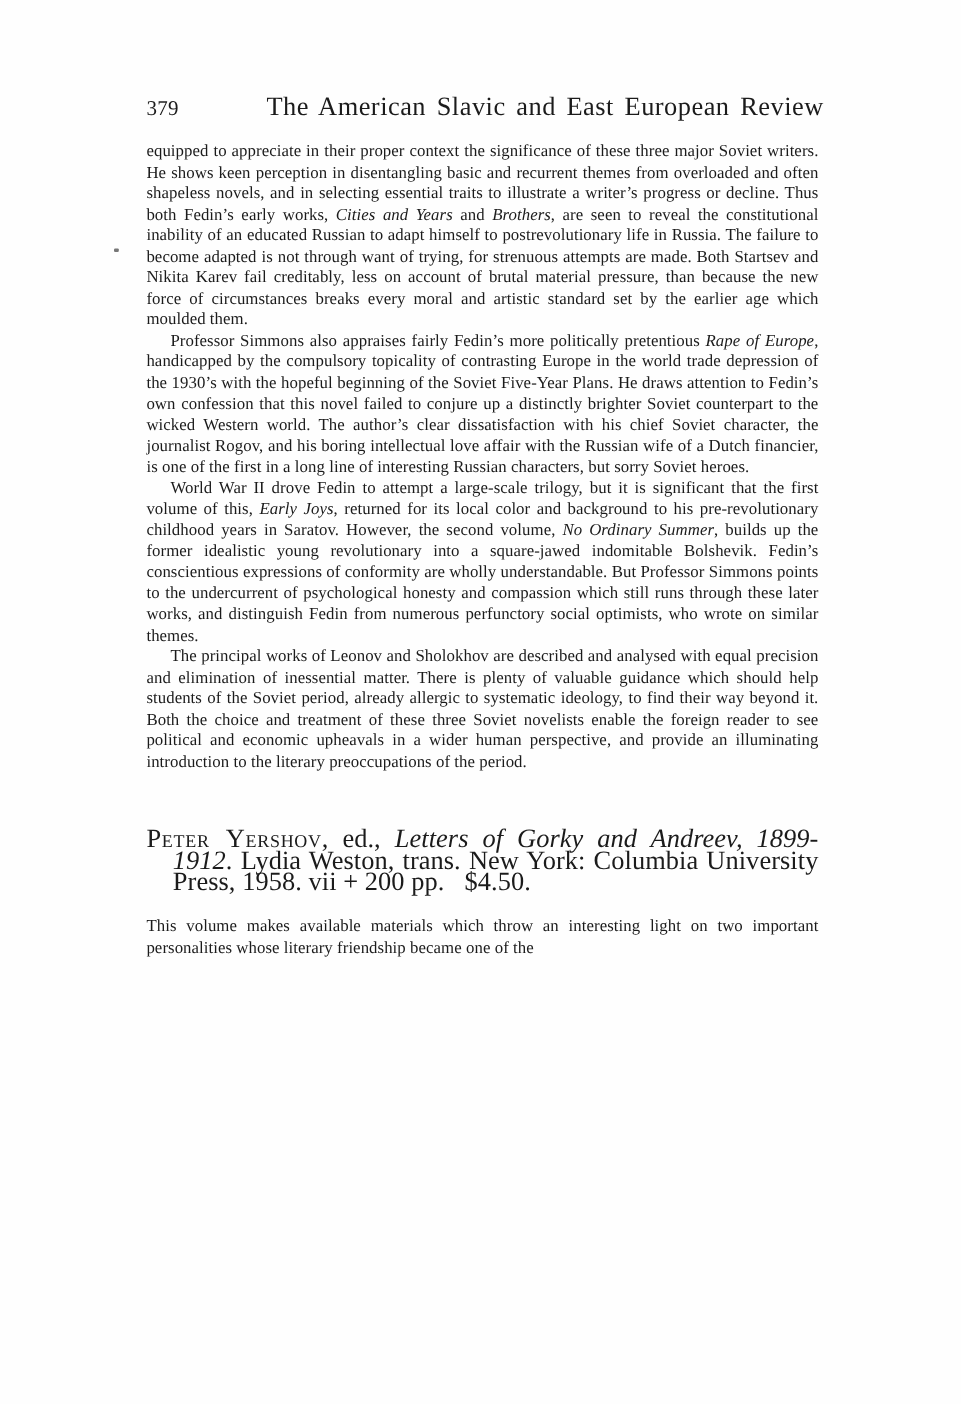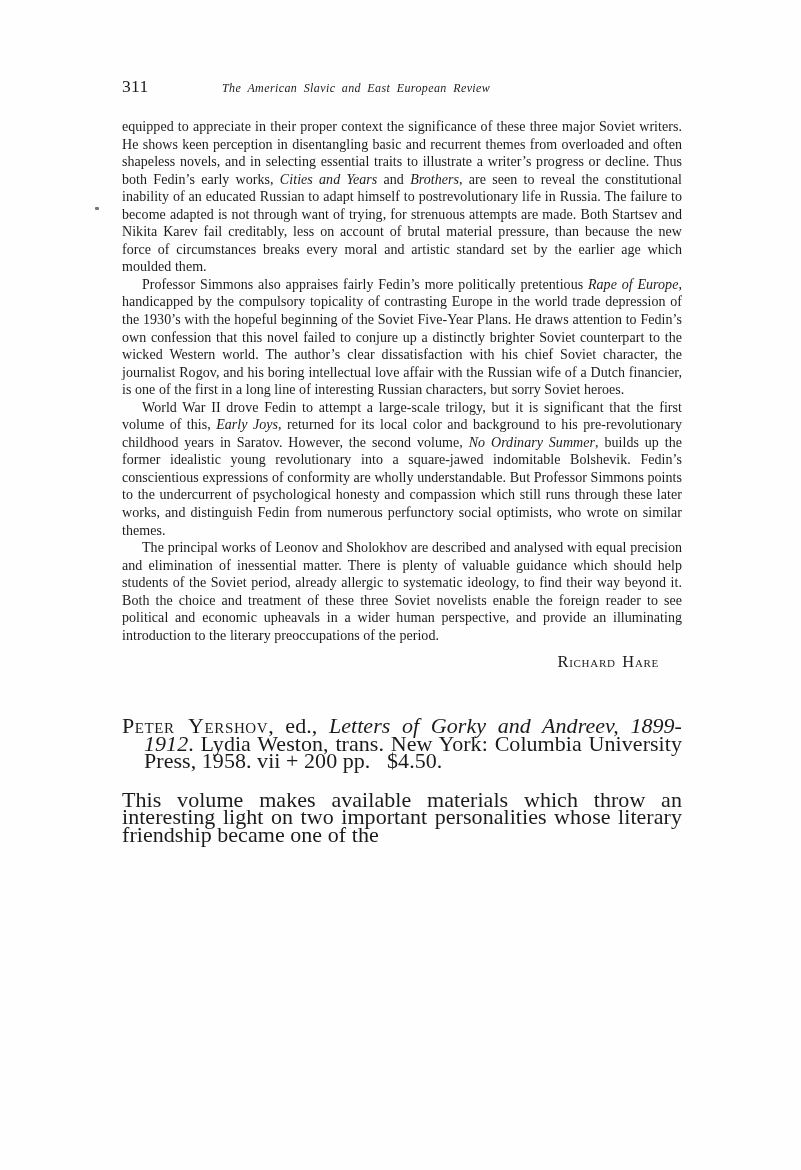--- a/index.html
+++ b/index.html
@@ -31,22 +31,21 @@
     display: flex;
     align-items: baseline;
   }
   .folio {
     font-size: 17.5px;
     letter-spacing: 0.3px;
     width: 100px;
     flex: 0 0 100px;
   }
   .journal-title {
-    font-style: italic;
-    font-size: 12px;
+    font-size: 22px;
     letter-spacing: 0.4px;
     word-spacing: 3px;
     white-space: nowrap;
   }
 
   
   .column {
     position: absolute;
     left: 122px;
     top: 118px;
@@ -97,21 +96,21 @@
     letter-spacing: 0.6px;
     word-spacing: 2px;
   }
   .citation .price-gap {
     white-space: pre;
   }
 
   .lead-in {
     margin: 0;
     padding-top: 21px;
-    font-size: 22px;
+    font-size: 14px;
     line-height: 17.55px;
     text-align: justify;
     letter-spacing: 0.05px;
   }
 
   
   .speck {
     position: absolute;
     left: 95px;
     top: 207px;
@@ -121,34 +120,33 @@
     border-radius: 1px;
     opacity: 0.75;
   }
 </style>
 </head>
 <body>
 
 <div class="page">
 
   <div class="running-head">
-    <span class="folio">311</span>
+    <span class="folio">379</span>
     <span class="journal-title">The American Slavic and East European Review</span>
   </div>
 
   <div class="speck"></div>
 
   <div class="column">
 
     <p class="body"><span>equipped to appreciate in their proper context the significance of these three major Soviet writers. He shows keen perception in disentangling basic and recurrent themes from overloaded and often shapeless novels, and in selecting essential traits to illustrate a writer’s progress or decline. Thus both Fedin’s early works, </span><span class="ital">Cities and Years</span><span> and </span><span class="ital">Brothers</span><span>, are seen to reveal the constitutional inability of an educated Russian to adapt himself to postrevolutionary life in Russia. The failure to become adapted is not through want of trying, for strenuous attempts are made. Both Startsev and Nikita Karev fail creditably, less on account of brutal material pressure, than because the new force of circumstances breaks every moral and artistic standard set by the earlier age which moulded them.</span></p>
     <p class="body indent"><span>Professor Simmons also appraises fairly Fedin’s more politically pretentious </span><span class="ital">Rape of Europe</span><span>, handicapped by the compulsory topicality of contrasting Europe in the world trade depression of the 1930’s with the hopeful beginning of the Soviet Five-Year Plans. He draws attention to Fedin’s own confession that this novel failed to conjure up a distinctly brighter Soviet counterpart to the wicked Western world. The author’s clear dissatisfaction with his chief Soviet character, the journalist Rogov, and his boring intellectual love affair with the Russian wife of a Dutch financier, is one of the first in a long line of interesting Russian characters, but sorry Soviet heroes.</span></p>
     <p class="body indent"><span>World War II drove Fedin to attempt a large-scale trilogy, but it is significant that the first volume of this, </span><span class="ital">Early Joys</span><span>, returned for its local color and background to his pre-revolutionary childhood years in Saratov. However, the second volume, </span><span class="ital">No Ordinary Summer</span><span>, builds up the former idealistic young revolutionary into a square-jawed indomitable Bolshevik. Fedin’s conscientious expressions of conformity are wholly understandable. But Professor Simmons points to the undercurrent of psychological honesty and compassion which still runs through these later works, and distinguish Fedin from numerous perfunctory social optimists, who wrote on similar themes.</span></p>
     <p class="body indent"><span>The principal works of Leonov and Sholokhov are described and analysed with equal precision and elimination of inessential matter. There is plenty of valuable guidance which should help students of the Soviet period, already allergic to systematic ideology, to find their way beyond it. Both the choice and treatment of these three Soviet novelists enable the foreign reader to see political and economic upheavals in a wider human perspective, and provide an illuminating introduction to the literary preoccupations of the period.</span></p>
 
-    <p class="signature">Richard Hare</p>
 
     <p class="citation">
       <span class="smallcaps">Peter Yershov</span><span>, ed., </span><span class="ital">Letters of Gorky and Andreev, 1899-1912</span><span>. Lydia Weston, trans. New York: Columbia University Press, 1958. vii + 200 pp.</span><span class="price-gap">   </span><span>$4.50.</span>
     </p>
 
     <p class="lead-in">This volume makes available materials which throw an interesting light on two important personalities whose literary friendship became one of the</p>
 
   </div>
 </div>
 

